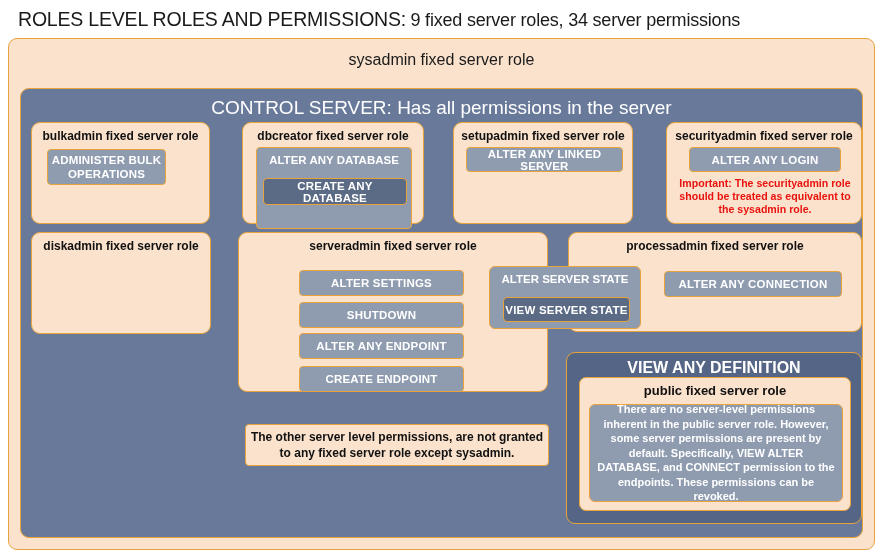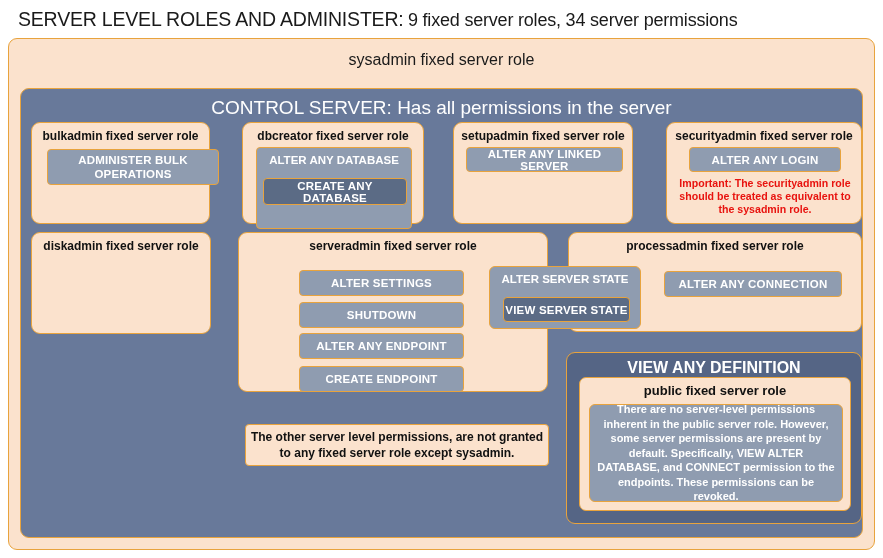--- a/index.html
+++ b/index.html
@@ -81,21 +81,21 @@
     position:absolute; left:0; top:8px; width:100%;
     text-align:center; font-size:19px; color:#ffffff;
   }
 
   
   #bulkadmin-card  { left:31px;  top:122px; width:179px; height:102px; }
   #dbcreator-card  { left:242px; top:122px; width:182px; height:102px; }
   #setupadmin-card { left:453px; top:122px; width:180px; height:102px; }
   #securityadmin-card{ left:666px; top:122px; width:196px; height:102px; }
 
-  #bulkadmin-perm { left:15px; top:26px; width:172px; height:36px; line-height:14px; }
+  #bulkadmin-perm { left:15px; top:26px; width:119px; height:36px; line-height:14px; }
   #dbcreator-perm-outer{
     position:absolute; left:13px; top:24px; width:156px; height:82px;
     background:#8f9cb0; border:1.5px solid #e8a33d; border-radius:4px;
     box-sizing:border-box;
   }
   #dbcreator-perm-label{
     position:absolute; left:0; top:6px; width:100%; text-align:center;
     color:#ffffff; font-weight:bold; font-size:11.5px;
   }
   #dbcreator-perm-inner{ left:6px; top:30px; width:144px; height:27px; }
@@ -165,21 +165,21 @@
     text-align:center; color:#ffffff; font-weight:bold;
     font-size:11px; line-height:14.5px; padding:0 6px;
   }
 </style>
 </head>
 <body>
 
 <div id="stage">
 
   <div id="title">
-    <span class="big">SERVER LEVEL ROLES AND ADMINISTER:</span>
+    <span class="big">ROLES LEVEL ROLES AND PERMISSIONS:</span>
     <span class="small">9 fixed server roles, 34 server permissions</span>
   </div>
 
   <div id="sysadmin-panel" class="panel cream">
     <div id="sysadmin-label">sysadmin fixed server role</div>
   </div>
 
   <div id="control-panel" class="panel slate">
     <div id="control-label">CONTROL SERVER: Has all permissions in the server</div>
 

